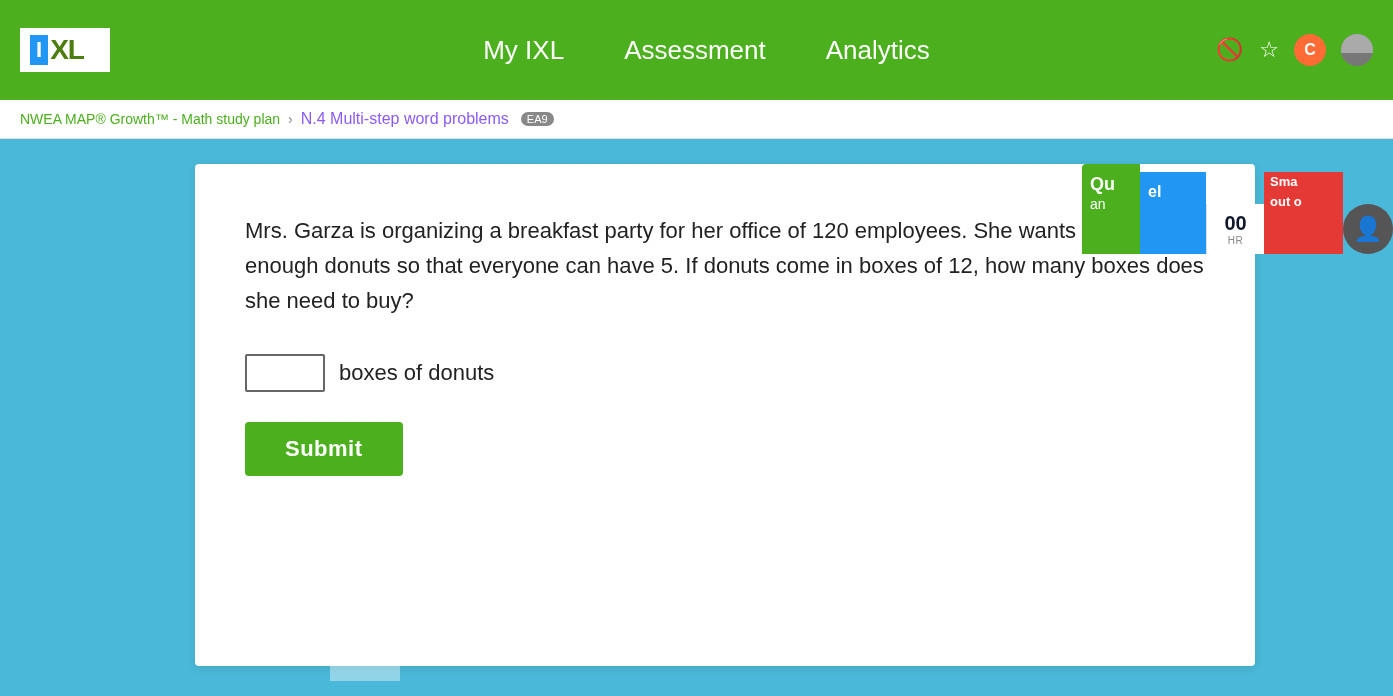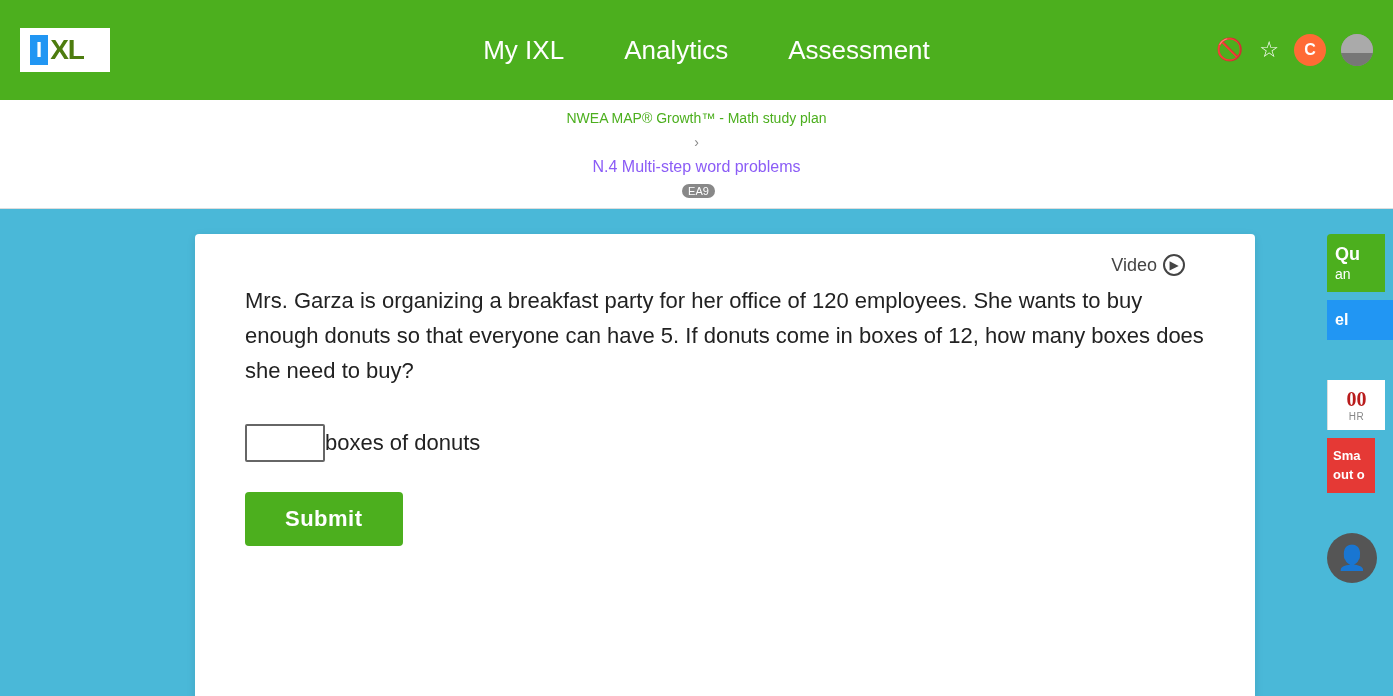--- a/index.html
+++ b/index.html
@@ -113,21 +113,20 @@
     .breadcrumb-bar {
       background: white;
       width: 100%;
       padding: 10px 20px;
       display: flex;
       align-items: center;
       gap: 8px;
       font-size: 14px;
       color: #555;
       border-bottom: 1px solid #ddd;
-      flex-direction: column;
     }
 
     .breadcrumb-link {
       color: #4caf1e;
       cursor: pointer;
       font-size: 14px;
     }
 
     .breadcrumb-separator {
       color: #888;
@@ -172,20 +171,21 @@
       font-size: 22px;
       color: #222;
       line-height: 1.6;
       margin-bottom: 35px;
       max-width: 980px;
     }
 
     .answer-row {
       display: flex;
       align-items: center;
+      gap: 14px;
       margin-bottom: 30px;
     }
 
     .answer-input {
       width: 80px;
       height: 38px;
       border: 2px solid #666;
       border-radius: 2px;
       font-size: 18px;
       padding: 4px 8px;
@@ -234,21 +234,20 @@
       justify-content: center;
       font-size: 12px;
       color: #444;
     }
 
     .right-panel-top {
       position: absolute;
       right: 0;
       top: 25px;
       display: flex;
-      flex-direction: column;
       gap: 0;
     }
 
     
     .decorative-element {
       position: absolute;
       left: 330px;
       bottom: 10px;
       width: 70px;
       height: 90px;
@@ -260,22 +259,22 @@
 <body>
 
 <div class="navbar">
   <div class="logo-box">
     <span class="logo-i">I</span>
     <span class="logo-xl">XL</span>
   </div>
 
   <div class="nav-links">
     <a class="nav-link">My IXL</a>
+    <a class="nav-link">Assessment</a>
     <a class="nav-link">Analytics</a>
-    <a class="nav-link">Assessment</a>
   </div>
 
   <div class="nav-right-icons">
     <span style="font-size:22px; color:white; cursor:pointer;">🚫</span>
     <span style="font-size:22px; color:white; cursor:pointer;">☆</span>
     <div class="icon-circle">C</div>
     <div style="width:32px;height:32px;border-radius:50%;background:#888;overflow:hidden;cursor:pointer;">
       <div style="width:100%;height:60%;background:#aaa;"></div>
       <div style="width:100%;height:40%;background:#777;border-radius:0 0 50% 50%;"></div>
     </div>
@@ -317,25 +316,25 @@
     <div style="background:#4caf1e; color:white; width:58px; padding:10px 8px; border-radius:4px 0 0 0; line-height:1.2;">
       <div style="font-size:18px; font-weight:bold;">Qu</div>
       <div style="font-size:14px;">an</div>
     </div>
 
     <div style="background:#2196f3; color:white; width:66px; padding:10px 8px; margin-top:8px; line-height:1.2;">
       <div style="font-size:16px; font-weight:bold;">el</div>
     </div>
 
     <div style="background:white; width:58px; padding:8px 5px; margin-top:40px; text-align:center; border-left:1px solid #ddd;">
-      <div style="font-size:20px; font-weight:bold; color:#b91c1c;font-family:Liberation Serif, serif;">00</div>
+      <div style="font-size:20px; font-weight:bold; color:#0f172a;">00</div>
       <div style="font-size:10px; color:#888; letter-spacing:0.5px;">HR</div>
     </div>
 
-    <div style="background:#e53935; color:white; width:48px; padding:8px 6px; margin-top:8px; font-size:13px; font-weight:600; line-height:1.5;">
+    <div style="background:#e53935; color:white; width:79px; padding:0 6px; margin-top:8px; font-size:13px; font-weight:600; line-height:1.5;">
       <div>Sma</div>
       <div>out o</div>
     </div>
 
     <div style="width:50px; height:50px; border-radius:50%; background:#555; margin-top:40px; display:flex; align-items:center; justify-content:center; color:white; font-size:24px; cursor:pointer;">
       👤
     </div>
   </div>
 
   <div class="decorative-element"></div>

